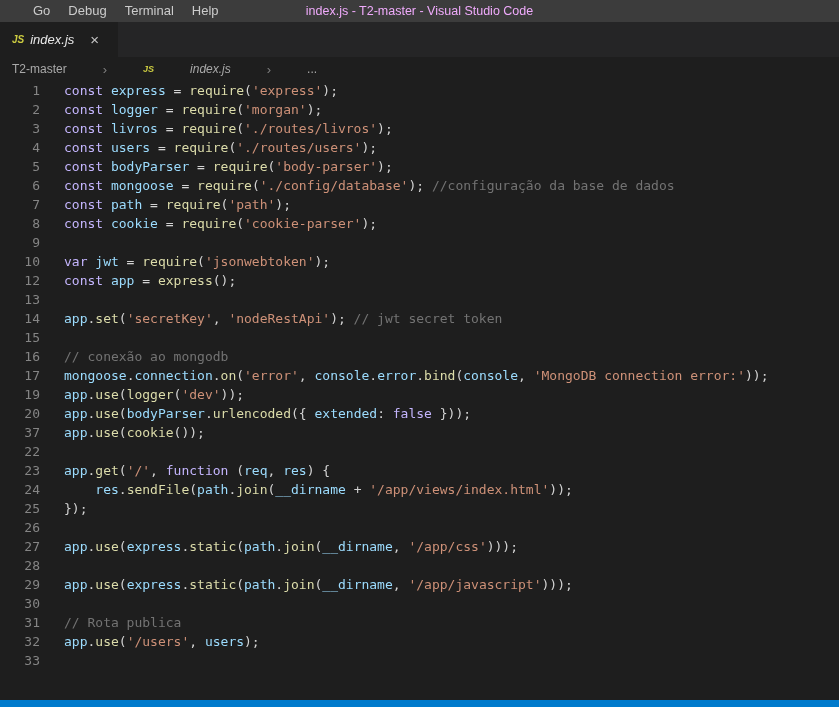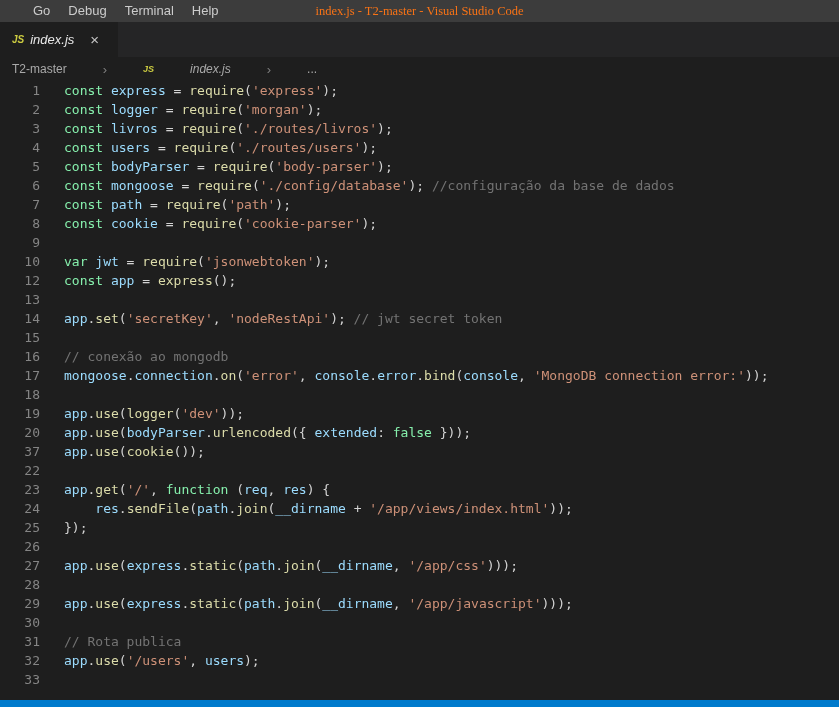--- a/index.html
+++ b/index.html
@@ -4,42 +4,42 @@
 <style>
   * { margin:0; padding:0; box-sizing:border-box; }
   html,body { width:839px; height:707px; overflow:hidden; }
   body { background:#1e1e1e; font-family:"Liberation Sans","DejaVu Sans",sans-serif; }
   .window { position:relative; width:839px; height:707px; background:#1e1e1e; overflow:hidden; }
 
   
   .titlebar { height:22px; background:#3c3c3c; display:flex; align-items:center; position:relative; color:#cccccc; font-size:13px; }
   .menus { display:flex; padding-left:24px; height:100%; align-items:center; }
   .menu-item { padding:0 9px; line-height:22px; cursor:default; }
-  .window-title { position:absolute; left:50%; transform:translateX(-50%); font-size:12.5px; color:#f97316; white-space:nowrap;font-family:Liberation Serif, serif; }
+  .window-title { position:absolute; left:50%; transform:translateX(-50%); font-size:12.5px; color:#f0abfc; white-space:nowrap; }
 
   
   .tabbar { height:35px; background:#252526; display:flex; }
   .tab { display:flex; align-items:center; background:#1e1e1e; padding:0 12px; height:35px; min-width:118px; cursor:pointer; }
   .js-icon { color:#cbcb41; font-weight:bold; font-size:10px; font-style:italic; margin-right:6px; font-family:"Liberation Sans",sans-serif; }
   .tab-label { color:#e7e7e7; font-size:13px; font-style:italic; }
   .tab-close { color:#c5c5c5; margin-left:16px; font-size:15px; line-height:15px; cursor:pointer; }
 
   
   .breadcrumb { height:24px; display:flex; align-items:center; padding-left:12px; color:#a9a9a9; font-size:12px; background:#1e1e1e;gap:32px; }
   .crumb { cursor:pointer; }
   .crumb-sep { margin:0 4px; color:#7f7f7f; font-size:13px; }
   .crumb.file { font-style:italic; }
   .js-icon.small { font-size:9px; margin-right:4px; }
 
   
   .editor { position:absolute; top:81px; left:0; right:0; bottom:7px; overflow:hidden; font-family:"DejaVu Sans Mono","Liberation Mono",monospace; font-size:13px; background:#1e1e1e; }
   .code-line { display:flex; height:19px; line-height:19px; white-space:pre; }
   .line-num { flex:0 0 40px; width:40px; text-align:right; color:#858585; user-select:none; }
   .line-code { padding-left:24px; }
-  .tok-kw  { color:#86efac; }
+  .tok-kw  { color:#c4b5fd; }
   .tok-var { color:#9cdcfe; }
   .tok-fn  { color:#dcdcaa; }
   .tok-str { color:#ce9178; }
   .tok-cm  { color:#737373; }
   .tok-pn  { color:#d4d4d4; }
 
   
   .statusbar { position:absolute; left:0; right:0; bottom:0; height:7px; background:#007acc; }
 </style>
 </head>
@@ -85,21 +85,20 @@
         <div class="code-line"><span class="line-num">7</span><span class="line-code"><span class="tok-kw">const</span><span class="tok-pn"> </span><span class="tok-var">path</span><span class="tok-pn"> = </span><span class="tok-fn">require</span><span class="tok-pn">(</span><span class="tok-str">'path'</span><span class="tok-pn">);</span></span></div>
         <div class="code-line"><span class="line-num">8</span><span class="line-code"><span class="tok-kw">const</span><span class="tok-pn"> </span><span class="tok-var">cookie</span><span class="tok-pn"> = </span><span class="tok-fn">require</span><span class="tok-pn">(</span><span class="tok-str">'cookie-parser'</span><span class="tok-pn">);</span></span></div>
         <div class="code-line"><span class="line-num">9</span><span class="line-code"></span></div>
         <div class="code-line"><span class="line-num">10</span><span class="line-code"><span class="tok-kw">var</span><span class="tok-pn"> </span><span class="tok-var">jwt</span><span class="tok-pn"> = </span><span class="tok-fn">require</span><span class="tok-pn">(</span><span class="tok-str">'jsonwebtoken'</span><span class="tok-pn">);</span></span></div>
         <div class="code-line"><span class="line-num">12</span><span class="line-code"><span class="tok-kw">const</span><span class="tok-pn"> </span><span class="tok-var">app</span><span class="tok-pn"> = </span><span class="tok-fn">express</span><span class="tok-pn">();</span></span></div>
         <div class="code-line"><span class="line-num">13</span><span class="line-code"></span></div>
         <div class="code-line"><span class="line-num">14</span><span class="line-code"><span class="tok-var">app</span><span class="tok-pn">.</span><span class="tok-fn">set</span><span class="tok-pn">(</span><span class="tok-str">'secretKey'</span><span class="tok-pn">, </span><span class="tok-str">'nodeRestApi'</span><span class="tok-pn">); </span><span class="tok-cm">// jwt secret token</span></span></div>
         <div class="code-line"><span class="line-num">15</span><span class="line-code"></span></div>
         <div class="code-line"><span class="line-num">16</span><span class="line-code"><span class="tok-cm">// conexão ao mongodb</span></span></div>
         <div class="code-line"><span class="line-num">17</span><span class="line-code"><span class="tok-var">mongoose</span><span class="tok-pn">.</span><span class="tok-var">connection</span><span class="tok-pn">.</span><span class="tok-fn">on</span><span class="tok-pn">(</span><span class="tok-str">'error'</span><span class="tok-pn">, </span><span class="tok-var">console</span><span class="tok-pn">.</span><span class="tok-var">error</span><span class="tok-pn">.</span><span class="tok-fn">bind</span><span class="tok-pn">(</span><span class="tok-var">console</span><span class="tok-pn">, </span><span class="tok-str">'MongoDB connection error:'</span><span class="tok-pn">));</span></span></div>
-        <div class="code-line"><span class="line-num">18</span><span class="line-code"></span></div>
         <div class="code-line"><span class="line-num">19</span><span class="line-code"><span class="tok-var">app</span><span class="tok-pn">.</span><span class="tok-fn">use</span><span class="tok-pn">(</span><span class="tok-fn">logger</span><span class="tok-pn">(</span><span class="tok-str">'dev'</span><span class="tok-pn">));</span></span></div>
         <div class="code-line"><span class="line-num">20</span><span class="line-code"><span class="tok-var">app</span><span class="tok-pn">.</span><span class="tok-fn">use</span><span class="tok-pn">(</span><span class="tok-var">bodyParser</span><span class="tok-pn">.</span><span class="tok-fn">urlencoded</span><span class="tok-pn">({ </span><span class="tok-var">extended</span><span class="tok-pn">: </span><span class="tok-kw">false</span><span class="tok-pn"> }));</span></span></div>
         <div class="code-line"><span class="line-num">37</span><span class="line-code"><span class="tok-var">app</span><span class="tok-pn">.</span><span class="tok-fn">use</span><span class="tok-pn">(</span><span class="tok-fn">cookie</span><span class="tok-pn">());</span></span></div>
         <div class="code-line"><span class="line-num">22</span><span class="line-code"></span></div>
         <div class="code-line"><span class="line-num">23</span><span class="line-code"><span class="tok-var">app</span><span class="tok-pn">.</span><span class="tok-fn">get</span><span class="tok-pn">(</span><span class="tok-str">'/'</span><span class="tok-pn">, </span><span class="tok-kw">function</span><span class="tok-pn"> (</span><span class="tok-var">req</span><span class="tok-pn">, </span><span class="tok-var">res</span><span class="tok-pn">) {</span></span></div>
         <div class="code-line"><span class="line-num">24</span><span class="line-code"><span class="tok-pn">    </span><span class="tok-var">res</span><span class="tok-pn">.</span><span class="tok-fn">sendFile</span><span class="tok-pn">(</span><span class="tok-var">path</span><span class="tok-pn">.</span><span class="tok-fn">join</span><span class="tok-pn">(</span><span class="tok-var">__dirname</span><span class="tok-pn"> + </span><span class="tok-str">'/app/views/index.html'</span><span class="tok-pn">));</span></span></div>
         <div class="code-line"><span class="line-num">25</span><span class="line-code"><span class="tok-pn">});</span></span></div>
         <div class="code-line"><span class="line-num">26</span><span class="line-code"></span></div>
         <div class="code-line"><span class="line-num">27</span><span class="line-code"><span class="tok-var">app</span><span class="tok-pn">.</span><span class="tok-fn">use</span><span class="tok-pn">(</span><span class="tok-var">express</span><span class="tok-pn">.</span><span class="tok-fn">static</span><span class="tok-pn">(</span><span class="tok-var">path</span><span class="tok-pn">.</span><span class="tok-fn">join</span><span class="tok-pn">(</span><span class="tok-var">__dirname</span><span class="tok-pn">, </span><span class="tok-str">'/app/css'</span><span class="tok-pn">)));</span></span></div>
         <div class="code-line"><span class="line-num">28</span><span class="line-code"></span></div>

